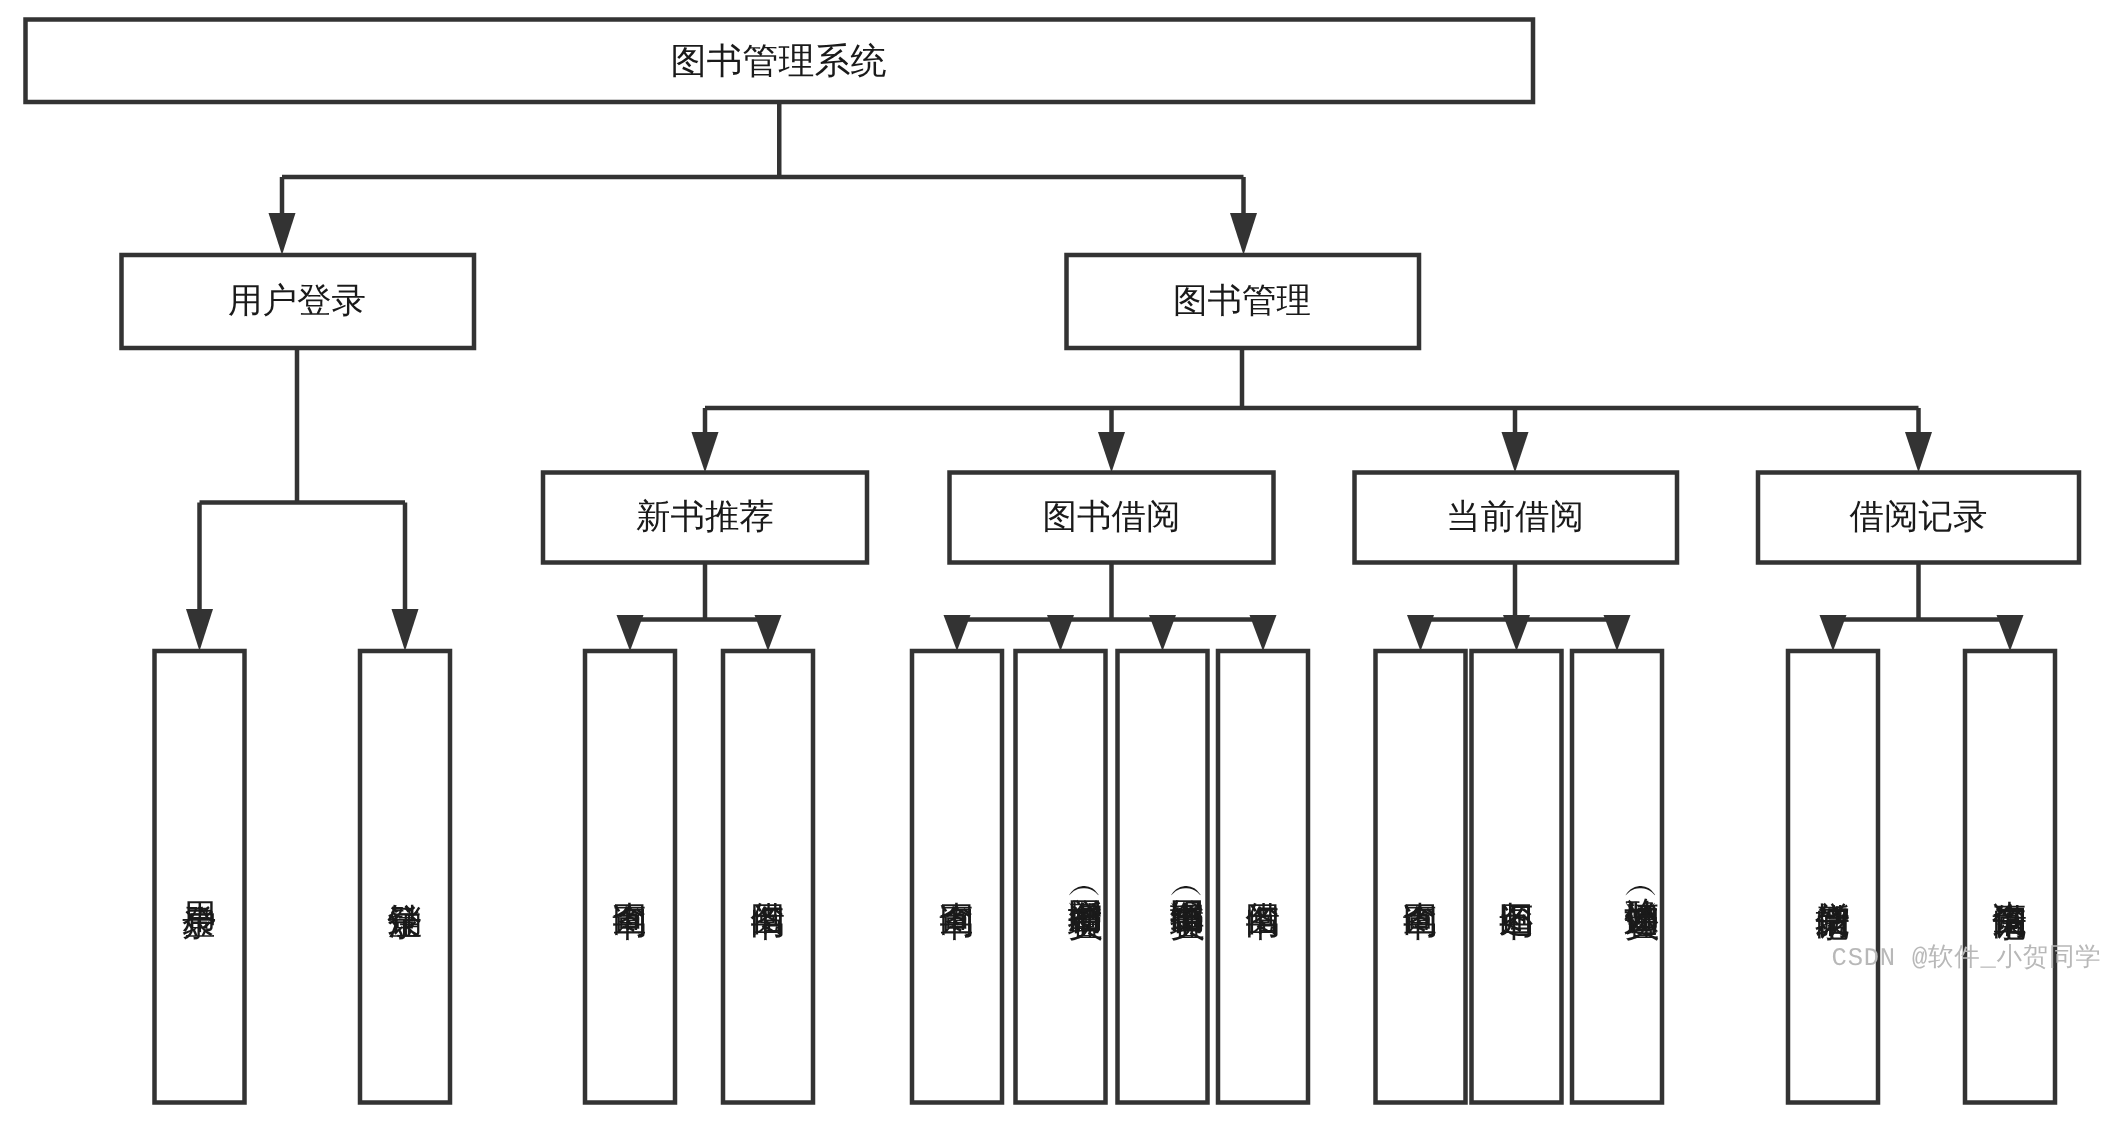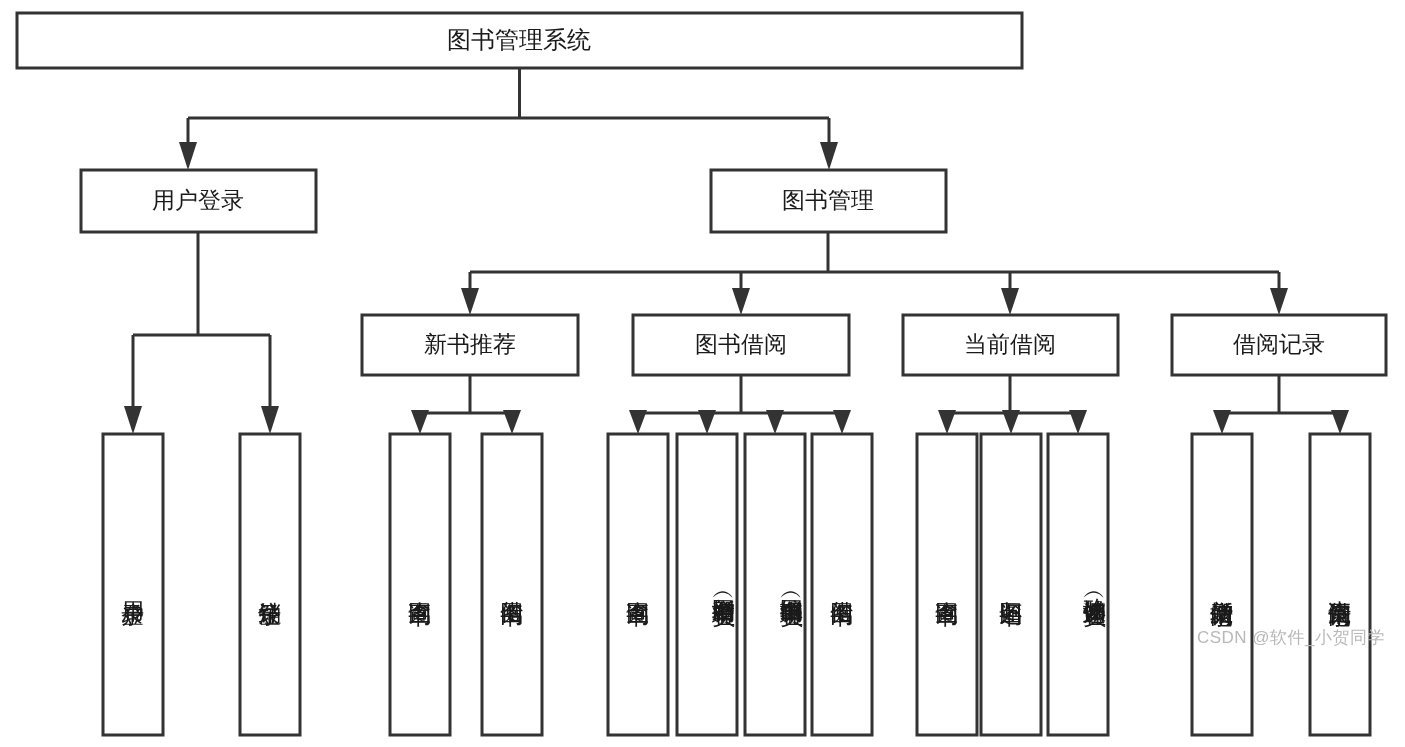--- a/index.html
+++ b/index.html
@@ -68,23 +68,23 @@
     align-items: center;
     justify-content: center;
     writing-mode: vertical-rl;
     text-orientation: upright;
     letter-spacing: 1px;
     white-space: nowrap;
     pointer-events: none;
   }
   .watermark {
     position: absolute;
-    right: 20px;
+    right: 4px;
     bottom: 6px;
-    font-family: Liberation Sans, sans-serif;
+    font-family: Liberation Mono, monospace;
     font-size: 17px;
     color: #b8b8b8;
     letter-spacing: 0.5px;
     white-space: nowrap;
   }
 </style>
 </head>
 <body>
 
 <div id="diagram-root">

